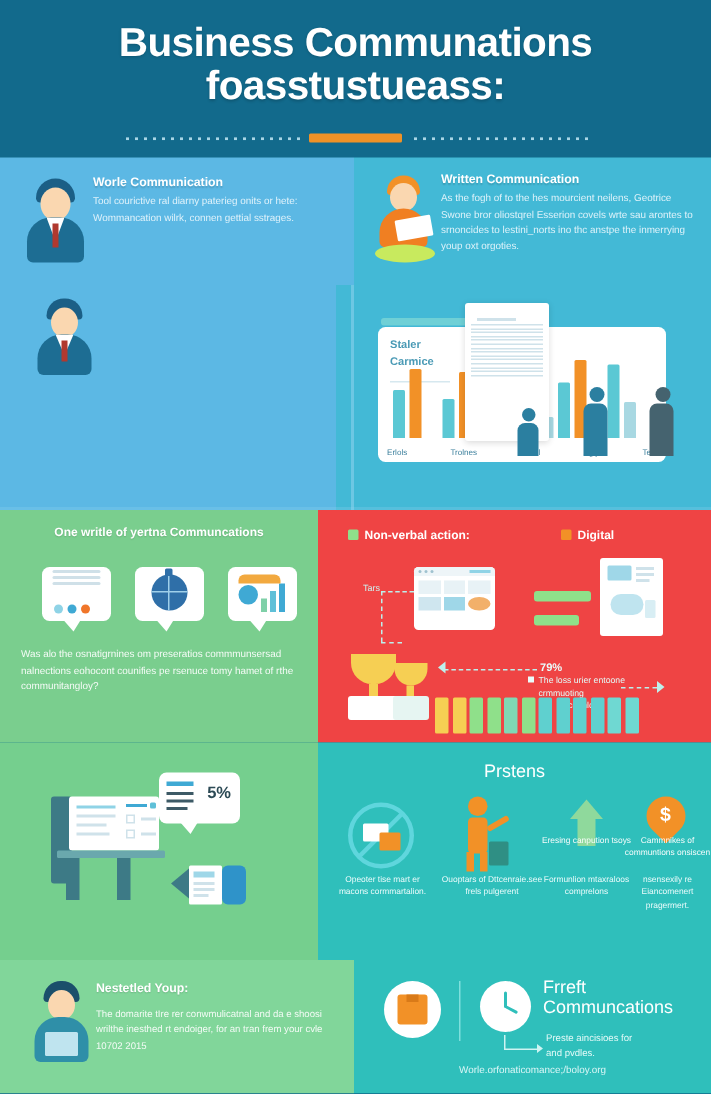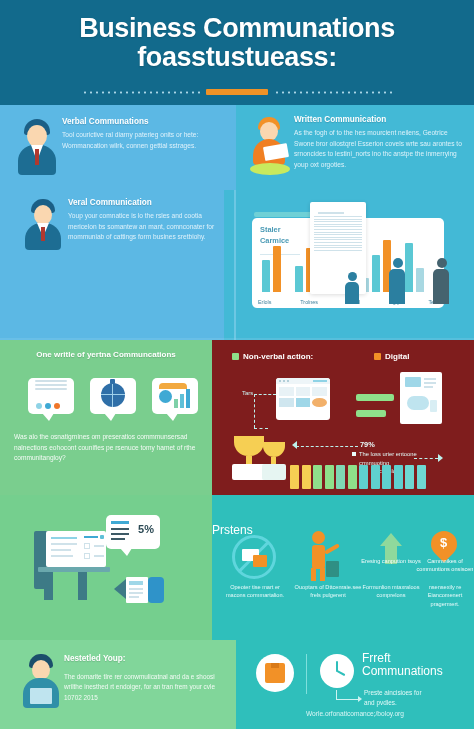--- a/index.html
+++ b/index.html
@@ -24,21 +24,21 @@
   .dots { flex:0 0 118px; height:3px;
      background-image: radial-gradient(circle, #a9d6e6 1px, transparent 1.2px);
      background-size: 6px 3px; }
   .dash { width:62px; height:6px; background:#ef9227; border-radius:1px; }
 
   
   .panel { position:absolute; }
   .p-lblue  { background:#5cb8e4; }
   .p-tblue  { background:#43b9d6; }
   .p-green  { background:#7ace8e; }
-  .p-teal   { background:#7f1d1d; }
+  .p-teal   { background:#ef4444; }
   .p-mgreen { background:#75cf8e; }
   .p-lgreen { background:#81d69a; }
   .p-dteal  { background:#2fbfbb; }
 
   .vgap { position:absolute; background:#8fd3ee; }
 
   
   .h-sm { color:#ffffff; font-weight:bold; font-size:8.2px; margin-bottom:4px;
           text-shadow:0 1px 1px rgba(0,0,0,.15); }
   .body-sm { color:#eaf7fd; font-size:6.6px; line-height:1.62; opacity:.92; }
@@ -134,21 +134,21 @@
 
   <div class="panel p-lblue" style="left:0;top:105px;width:236px;height:85px;">
     <div class="avatar" style="left:14px;top:12px;width:48px;height:58px;">
       <div class="av-hair" style="left:10px;top:2px;width:26px;height:16px;background:#1b5f86;"></div>
       <div class="av-head" style="left:13px;top:8px;width:20px;height:22px;"></div>
       <div class="av-body" style="left:4px;top:28px;width:38px;height:30px;background:#1d6d93;"></div>
       <div class="av-shirt" style="left:17px;top:28px;width:12px;height:16px;clip-path:polygon(0 0,100% 0,50% 100%);"></div>
       <div class="av-tie" style="left:21px;top:32px;width:4px;height:16px;"></div>
     </div>
     <div style="position:absolute;left:62px;top:12px;width:166px;">
-      <div class="h-sm">Verbal Communations</div>
+      <div class="h-sm">Worle Communication</div>
       <div class="body-sm">Tool courictive ral diarny paterieg onits or hete: Wommancation wilrk, connen gettial sstrages.</div>
     </div>
   </div>
 
   <div class="panel p-tblue" style="left:236px;top:105px;width:238px;height:85px;">
     <div class="avatar" style="left:10px;top:10px;width:48px;height:62px;">
       <div class="av-hair" style="left:12px;top:2px;width:22px;height:13px;background:#f29127;"></div>
       <div class="av-head" style="left:14px;top:7px;width:18px;height:19px;"></div>
       <div class="av-body" style="left:7px;top:24px;width:32px;height:26px;background:#f07f22;"></div>
       <div style="position:absolute;left:18px;top:30px;width:24px;height:14px;background:#fff;border-radius:1px;transform:rotate(-10deg);"></div>
@@ -160,24 +160,20 @@
     </div>
   </div>
 
   <div class="panel p-lblue" style="left:0;top:190px;width:224px;height:150px;">
     <div class="avatar" style="left:22px;top:8px;width:44px;height:52px;">
       <div class="av-hair" style="left:9px;top:1px;width:24px;height:14px;background:#1b5f86;"></div>
       <div class="av-head" style="left:12px;top:7px;width:18px;height:20px;"></div>
       <div class="av-body" style="left:3px;top:25px;width:36px;height:27px;background:#1d6d93;"></div>
       <div class="av-shirt" style="left:15px;top:25px;width:12px;height:14px;clip-path:polygon(0 0,100% 0,50% 100%);"></div>
       <div class="av-tie" style="left:19px;top:29px;width:4px;height:14px;"></div>
-    </div>
-    <div style="position:absolute;left:68px;top:8px;width:150px;">
-      <div class="h-sm">Veral Communication</div>
-      <div class="body-sm">Youp your comnatice is lo the rsles and cootia mericelon bs somantew an mant, comnconater for mommuniab of cattings form busines sretbiohy.</div>
     </div>
   </div>
 
   <div class="panel p-tblue" style="left:224px;top:190px;width:250px;height:150px;">
 
     <div class="arrow-bar" style="left:30px;top:22px;width:58px;"></div>
     <div class="arrow-head" style="left:87px;top:20px;"></div>
     <div class="arrow-bar" style="left:140px;top:44px;width:58px;"></div>
     <div class="arrow-head" style="left:197px;top:42px;"></div>
 
@@ -398,21 +394,21 @@
     <div style="position:absolute;left:126px;top:82px;width:22px;height:26px;background:#fff;border-radius:1px;">
       <div style="position:absolute;left:3px;top:4px;width:14px;height:4px;background:#9fd7e8;"></div>
       <div style="position:absolute;left:3px;top:11px;width:14px;height:1.5px;background:#cfe2ea;"></div>
       <div style="position:absolute;left:3px;top:15px;width:14px;height:1.5px;background:#cfe2ea;"></div>
       <div style="position:absolute;left:3px;top:19px;width:10px;height:1.5px;background:#cfe2ea;"></div>
     </div>
     <div style="position:absolute;left:148px;top:82px;width:16px;height:26px;background:#2f93c9;border-radius:4px;"></div>
   </div>
 
   <div class="panel p-dteal" style="left:212px;top:495px;width:262px;height:145px;">
-    <div style="position:absolute;left:0;top:28px;width:262px;text-align:left;color:#fff;font-size:12px;">Prstens</div>
+    <div style="position:absolute;left:0;top:12px;width:262px;text-align:center;color:#fff;font-size:12px;">Prstens</div>
 
     <div style="position:absolute;left:14px;top:40px;width:56px;height:44px;">
       <div class="circ" style="left:6px;top:0;width:44px;height:44px;border:3px solid #5fd6dd;background:transparent;"></div>
       <div style="position:absolute;left:7px;top:20px;width:42px;height:3px;background:#5fd6dd;transform:rotate(-45deg);"></div>
       <div style="position:absolute;left:16px;top:14px;width:17px;height:12px;background:#fff;border-radius:1px;"></div>
       <div style="position:absolute;left:27px;top:20px;width:14px;height:12px;background:#f29127;border-radius:1px;"></div>
     </div>
     <div class="col-lbl" style="left:8px;top:88px;width:70px;">Opeoter tise mart er macons cormmartalion.</div>
 
     <div style="position:absolute;left:92px;top:36px;width:40px;height:50px;">
@@ -461,21 +457,21 @@
     </div>
     <div style="position:absolute;left:70px;top:14px;width:1px;height:40px;background:#7fe0dd;"></div>
 
     <div class="circ" style="left:84px;top:14px;width:34px;height:34px;background:#fff;">
       <div style="position:absolute;left:16px;top:7px;width:2px;height:11px;background:#2fbfbb;border-radius:1px;"></div>
       <div style="position:absolute;left:17px;top:16px;width:9px;height:2px;background:#2fbfbb;border-radius:1px;transform-origin:left center;transform:rotate(28deg);"></div>
     </div>
 
     <div style="position:absolute;left:126px;top:12px;color:#fff;font-size:12px;line-height:1.12;">
       <span>Frreft</span><br>
-      <span>Communations</span>
+      <span>Communcations</span>
     </div>
     <div style="position:absolute;left:100px;top:50px;width:22px;height:10px;border-left:1px solid #cdf4f2;border-bottom:1px solid #cdf4f2;"></div>
     <div style="position:absolute;left:122px;top:56px;width:0;height:0;border-top:3px solid transparent;border-bottom:3px solid transparent;border-left:4px solid #cdf4f2;"></div>
     <div style="position:absolute;left:128px;top:48px;width:106px;color:#e3faf8;font-size:6.4px;line-height:1.55;">
       <span>Preste aincisioes for</span><br>
       <span>and pvdles.</span>
     </div>
 
     <div class="footer-url" style="left:0;top:70px;">Worle.orfonaticomance;/boloy.org</div>
   </div>

